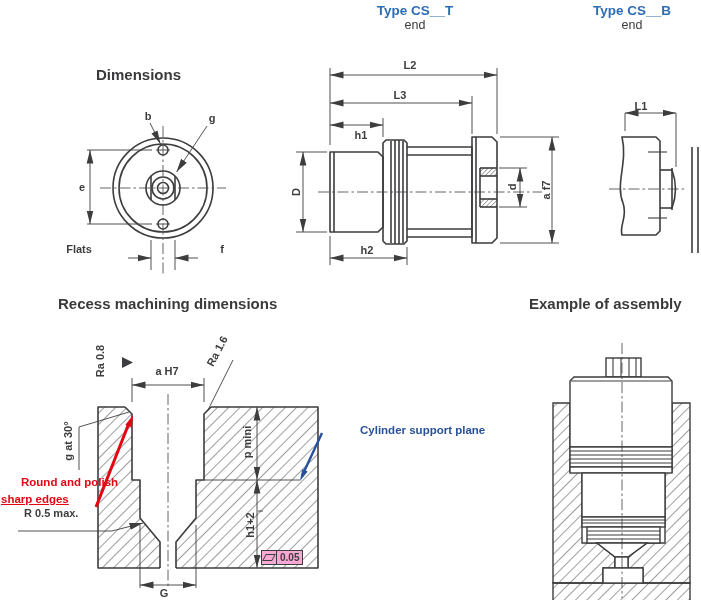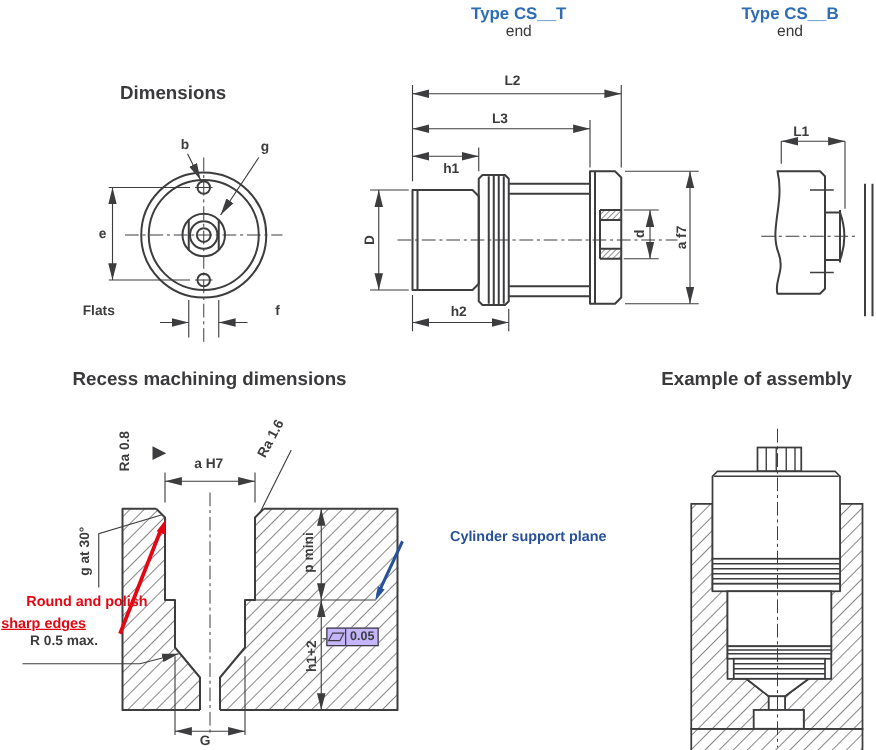--- a/index.html
+++ b/index.html
@@ -9,21 +9,21 @@
   .typeblk{position:absolute;text-align:center;}
   .typeblk .t{font:700 13.5px "Liberation Sans",sans-serif;color:#2e6db4;line-height:15px;}
   .typeblk .s{font:400 12.5px "Liberation Sans",sans-serif;color:#3a3a3c;line-height:14px;}
   .lbl{position:absolute;font:700 11px "Liberation Sans",sans-serif;color:#3d3d3f;
        white-space:nowrap;transform:translate(-50%,-50%);}
   .rot{transform:translate(-50%,-50%) rotate(-90deg);}
   .rot60{transform:translate(-50%,-50%) rotate(-62deg);}
   .plain{transform:none;}
   .note-red{position:absolute;font:700 11.5px "Liberation Sans",sans-serif;color:#e30613;white-space:nowrap;}
   .note-blue{position:absolute;font:700 11.5px "Liberation Sans",sans-serif;color:#27519b;white-space:nowrap;}
-  .gdt{position:absolute;display:flex;align-items:stretch;border:1.2px solid #3d3d3f;background:#c4b5fd;height:13px;}
+  .gdt{position:absolute;display:flex;align-items:stretch;border:1.2px solid #3d3d3f;background:#f9a8d4;height:13px;margin-top:48px;}
   .gdt .sym{width:14px;display:flex;align-items:center;justify-content:center;border-right:1.2px solid #3d3d3f;}
   .gdt .sym i{display:block;width:8px;height:5px;border:1.1px solid #3d3d3f;transform:skewX(-28deg);}
   .gdt .val{font:700 10px "Liberation Sans",sans-serif;color:#3d3d3f;padding:0 3px;display:flex;align-items:center;}
   svg{position:absolute;overflow:hidden;}
   .ol{stroke:#3d3d3f;stroke-width:1.6;fill:none;stroke-linejoin:round;}
   .ol2{stroke:#3d3d3f;stroke-width:1.1;fill:none;}
   .dm{stroke:#3d3d3f;stroke-width:0.9;fill:none;}
   .cl{stroke:#3d3d3f;stroke-width:0.8;fill:none;stroke-dasharray:11 3 2.5 3;}
 </style>
 </head>

